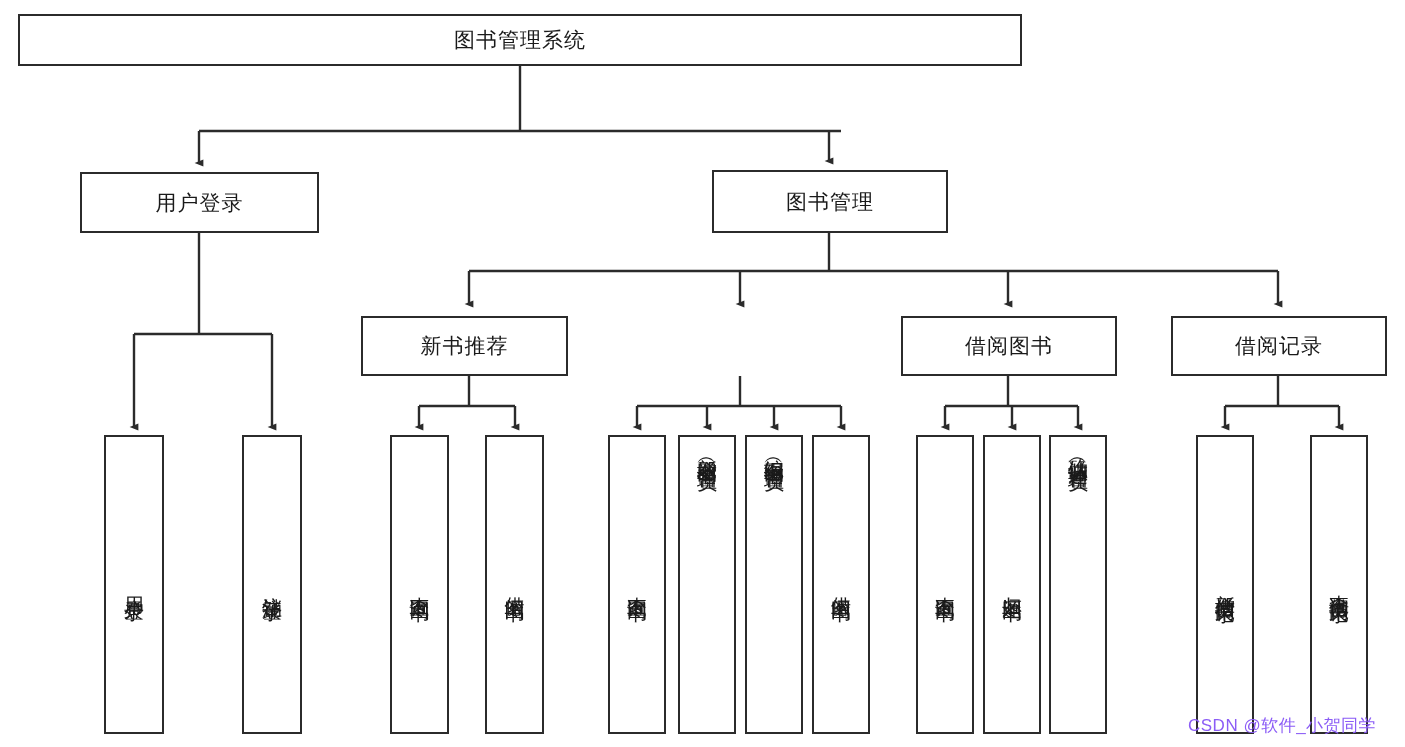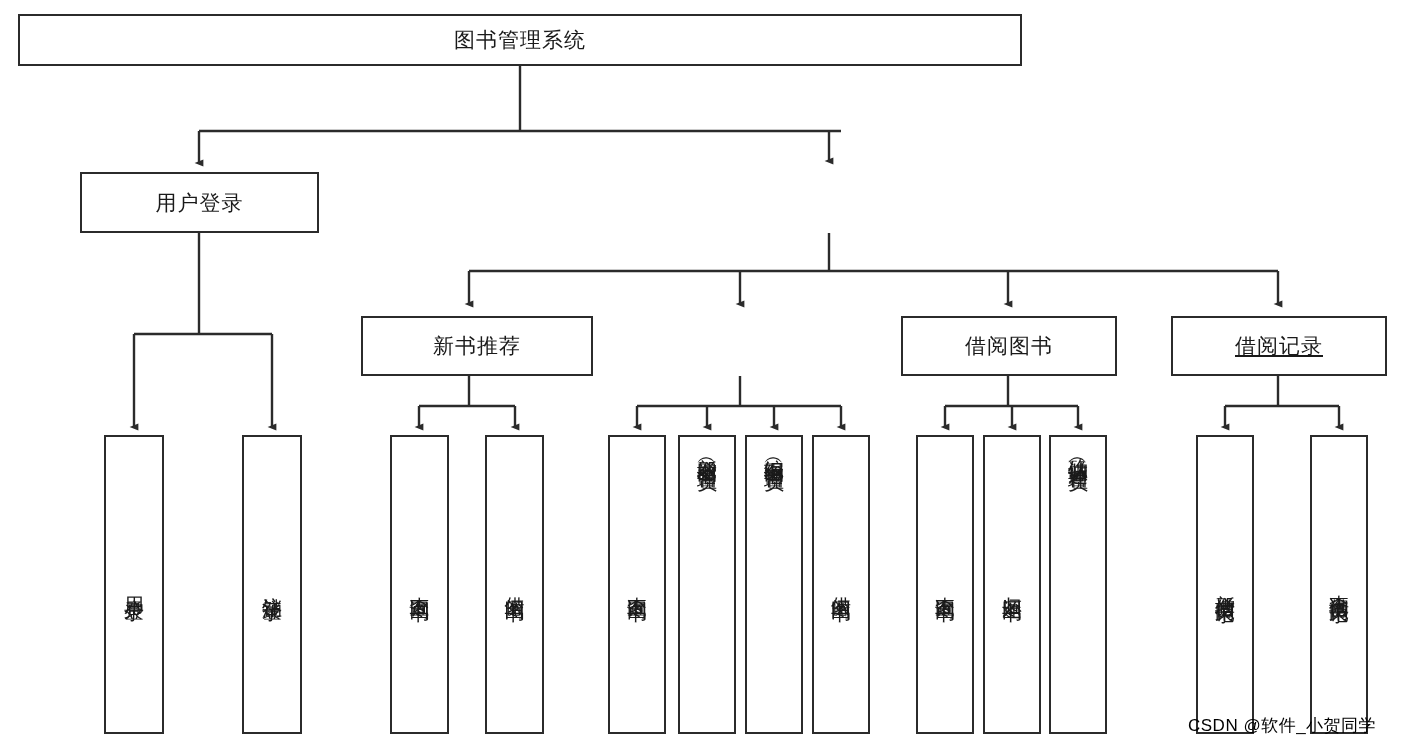--- a/index.html
+++ b/index.html
@@ -57,21 +57,21 @@
     color: #1a1a1a;
   }
   #root-node {
     left: 18px; top: 14px; width: 1004px; height: 52px; text-align: center;
   }
   .watermark {
     position: absolute;
     left: 1188px;
     top: 714px;
     font-size: 17px;
-    color: #000000;
+    color: #8b5cf6;
     white-space: nowrap;
     letter-spacing: 0.5px;
   }
 </style>
 </head>
 <body>
 
 <div id="canvas">
 
   <svg class="wires" viewBox="0 0 1405 747" xmlns="http://www.w3.org/2000/svg">
@@ -122,27 +122,28 @@
       <path d="M1225,406 L1339,406"></path>
       <path d="M1225,406 L1225,427" marker-end="url(#arrow)"></path>
       <path d="M1339,406 L1339,427" marker-end="url(#arrow)"></path>
     </g>
   </svg>
 
   <div class="node horiz" id="root-node">图书管理系统</div>
 
   <div class="node horiz" style="left:80px; top:172px; width:239px; height:61px;">用户登录</div>
 
+  <div class="node horiz" style="left:712px; top:170px; width:236px; height:63px;">图书管理</div>
 
-  <div class="node horiz" style="left:361px; top:316px; width:232px; height:60px;">新书推荐</div>
+  <div class="node horiz" style="left:361px; top:316px; width:207px; height:60px;">新书推荐</div>
 
 
   <div class="node horiz" style="left:901px; top:316px; width:216px; height:60px;">借阅图书</div>
 
-  <div class="node horiz" style="left:1171px; top:316px; width:216px; height:60px;text-decoration:underline;">借阅记录</div>
+  <div class="node horiz" style="left:1171px; top:316px; width:216px; height:60px;">借阅记录</div>
 
   <div class="node vert mid" style="left:104px; top:435px; width:60px; height:299px;">
     <span class="vlabel">用户登录</span>
   </div>
 
   <div class="node vert mid" style="left:242px; top:435px; width:60px; height:299px;">
     <span class="vlabel">注销登录</span>
   </div>
 
   <div class="node vert mid" style="left:390px; top:435px; width:59px; height:299px;">

